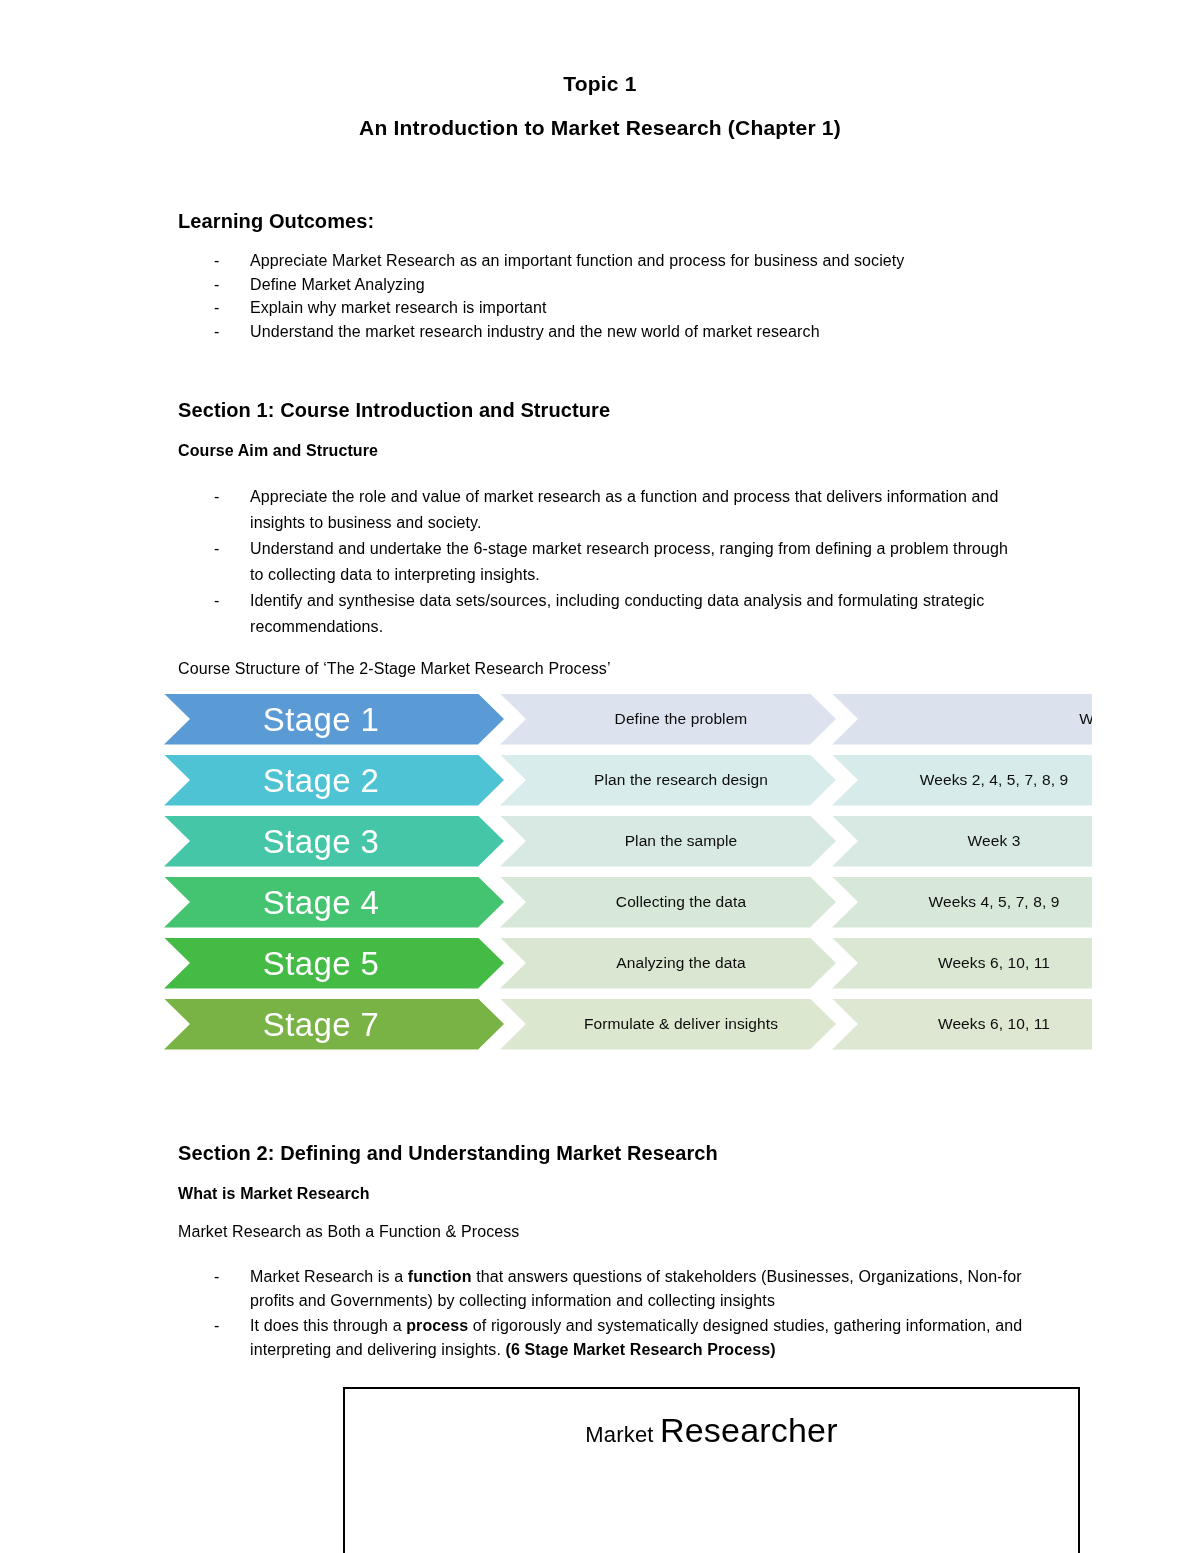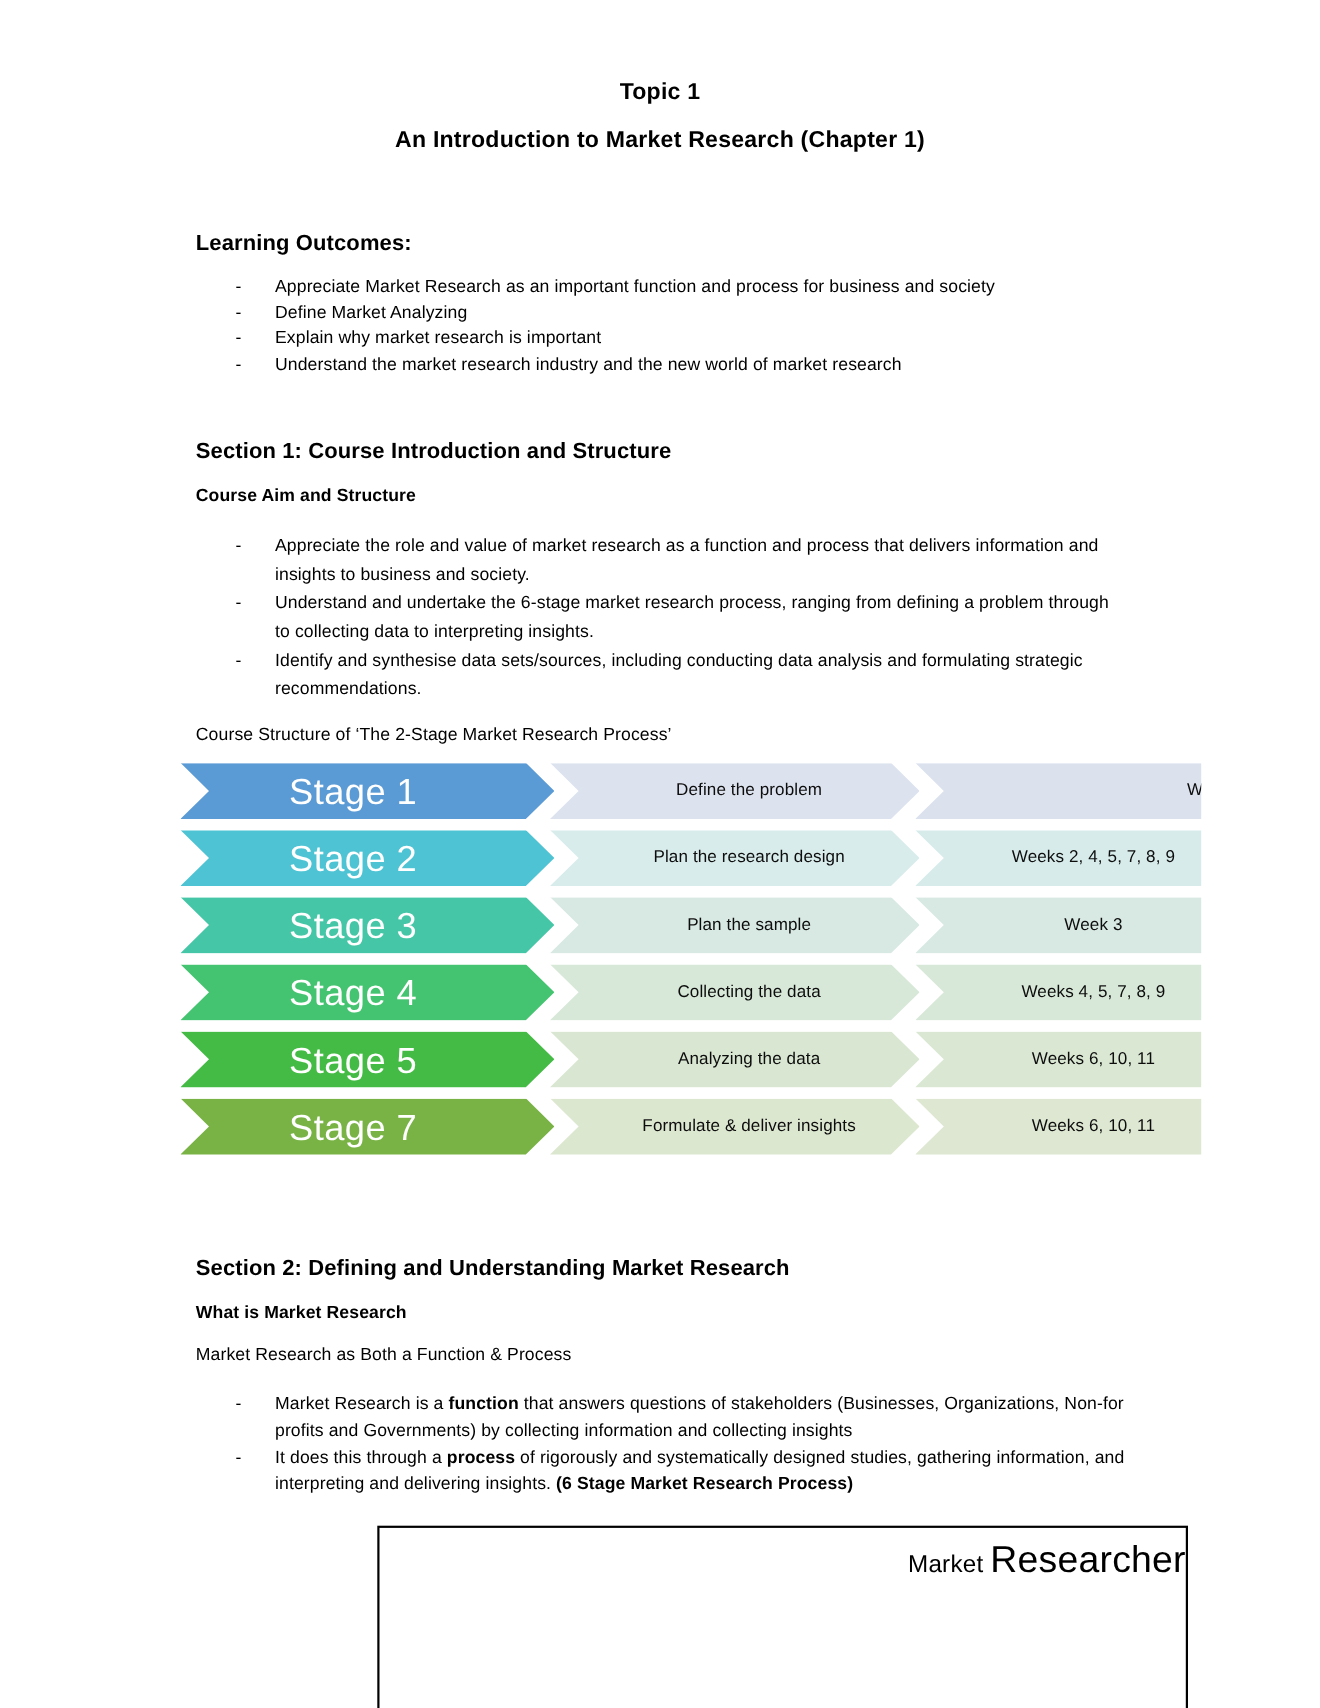--- a/index.html
+++ b/index.html
@@ -160,22 +160,22 @@
     letter-spacing: .1px;
   }
 
   
   .researcher-box {
     box-sizing: border-box;
     width: 737px;
     height: 168px;
     margin: 0 0 0 165px;
     border: 2px solid #000000;
-    padding-top: 10px;
-    text-align: right;
+    padding-top: 22px;
+    text-align: center;
   }
   .researcher-line {
     white-space: nowrap;
   }
   .researcher-small {
     font-size: 22px;
     vertical-align: baseline;
     letter-spacing: .2px;
   }
   .researcher-big {

